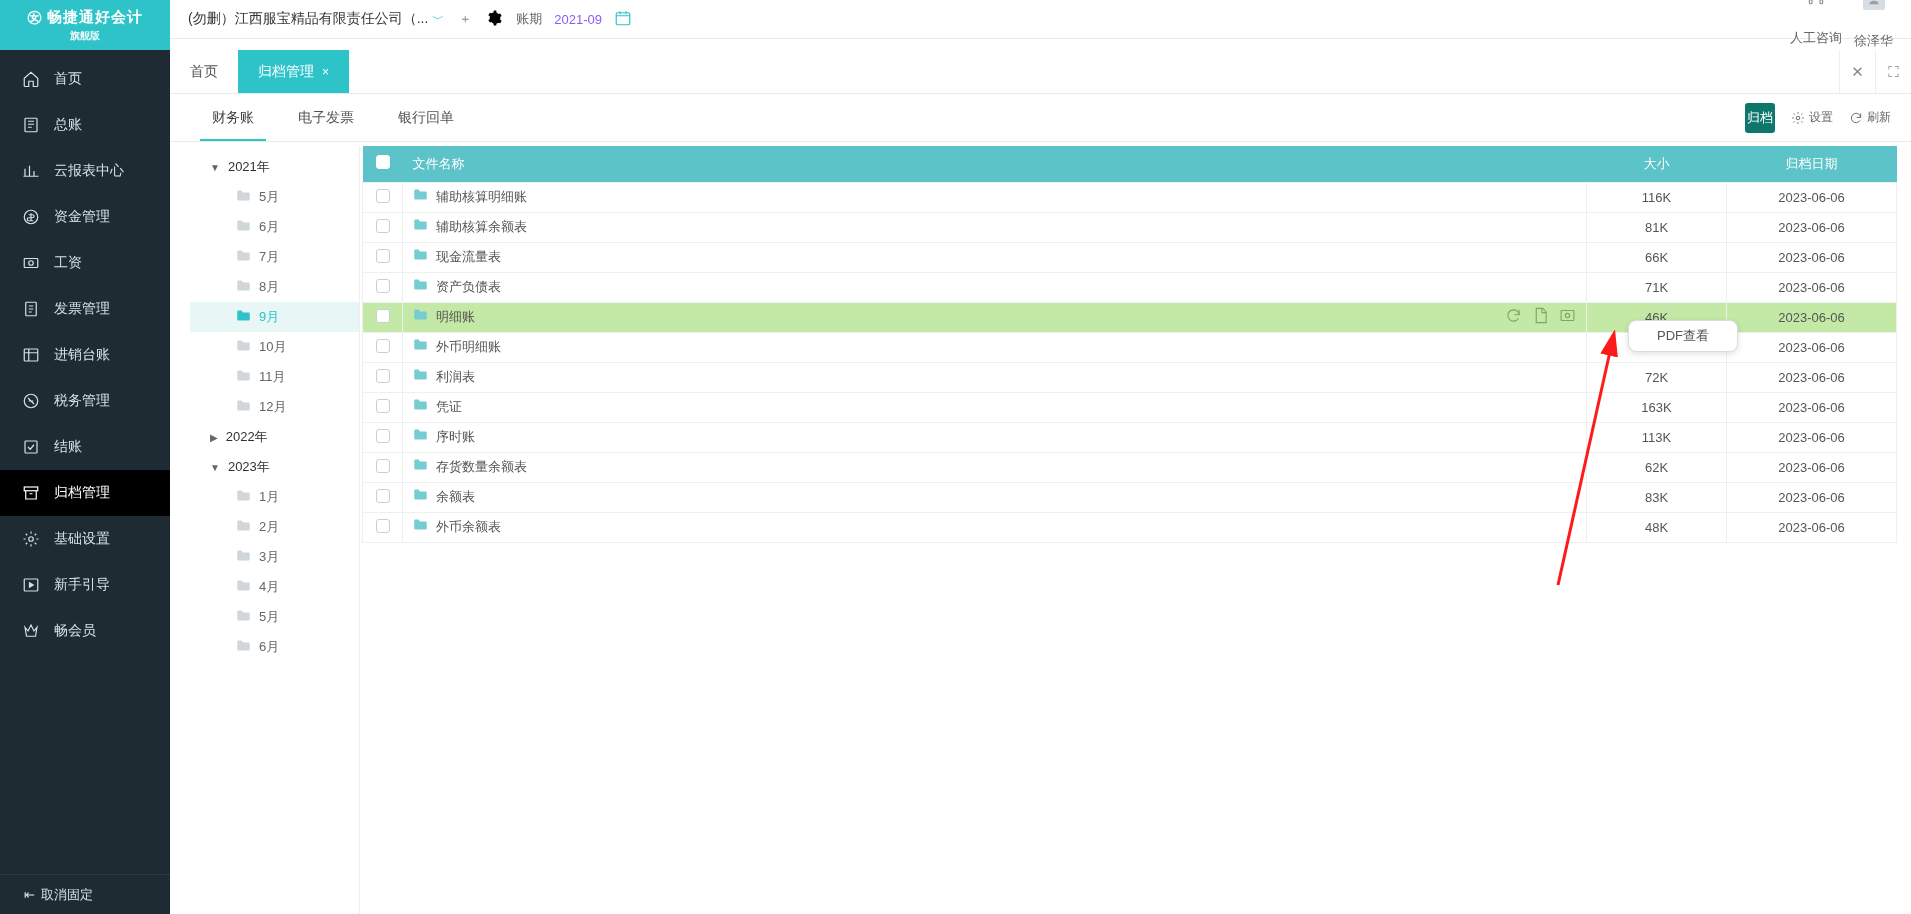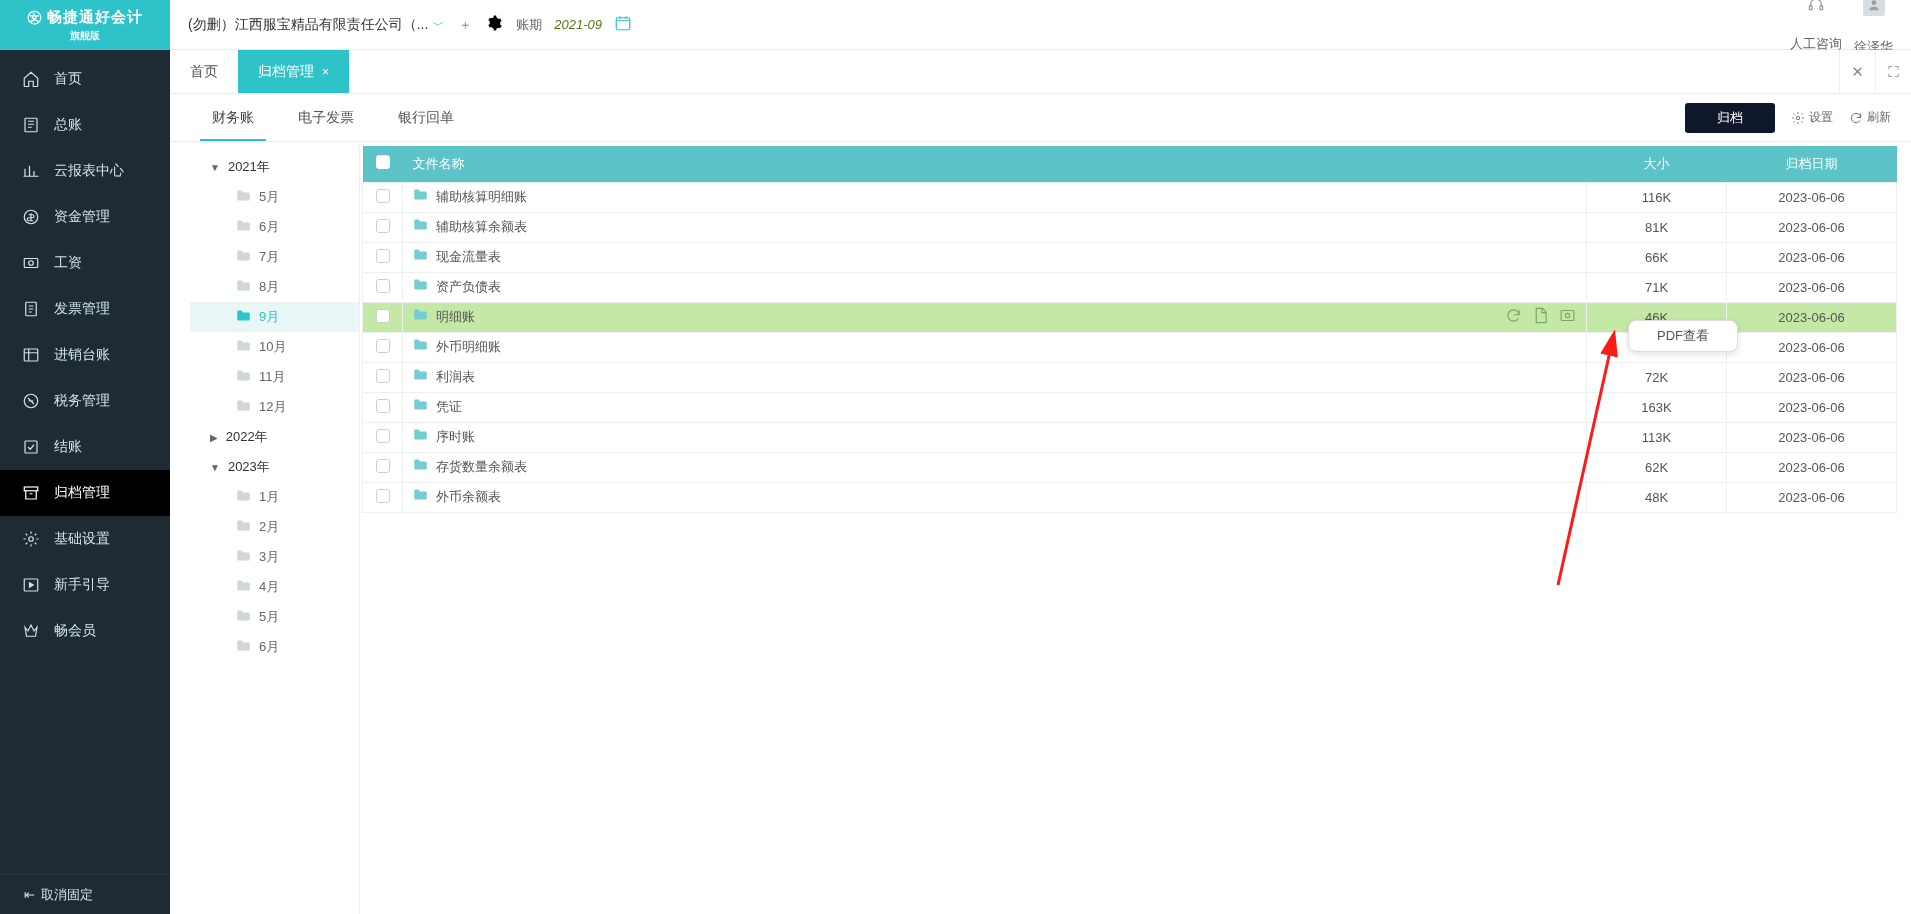--- a/index.html
+++ b/index.html
@@ -11,47 +11,47 @@
   .logo .brand { font-size:15px; letter-spacing:1px; display:flex; align-items:center; gap:4px;}
   .logo .edition { font-size:10px; opacity:.9; margin-top:2px;}
   .nav { flex:1; padding-top:6px; }
   .nav-item { height:46px; display:flex; align-items:center; padding-left:22px; gap:14px; color:#cfe3e9; cursor:pointer; font-size:14px;}
   .nav-item.active { background:#000; color:#fff; }
   .nav-icon { width:18px; height:18px; display:inline-flex; align-items:center; justify-content:center; }
   .nav-icon svg { width:18px; height:18px; stroke:currentColor; fill:none; stroke-width:1.6; }
   .unpin { height:40px; display:flex; align-items:center; gap:6px; padding-left:24px; color:#cfe3e9; font-size:13px; border-top:1px solid #2b3a44; cursor:pointer;}
 
   
-  .header { position:absolute; left:170px; top:0; right:0; height:50px; display:flex; align-items:center; padding:0 18px; border-bottom:1px solid #eaeaea; gap:12px;}
+  .header { position:absolute; left:170px; top:0; right:0; height:39px; display:flex; align-items:center; padding:0 18px; border-bottom:1px solid #eaeaea; gap:12px;}
   .company { color:#333; font-size:14px; }
   .dd { color:#2dc3c9; font-size:12px; margin-left:4px;}
   .hicon { color:#888; width:18px; text-align:center; cursor:pointer; }
   .period-label { color:#666; }
-  .period-val { color:#4d7c0f;font-style:italic; }
+  .period-val { color:#8b5cf6; }
   .cal { color:#2dc3c9; }
   .sp { flex:1; }
   .consult, .user { display:flex; align-items:center; gap:22px; color:#666; cursor:pointer;flex-direction:column;}
   .avatar { width:22px; height:22px; background:#d7dde1; border-radius:2px; display:inline-flex; align-items:center; justify-content:center;}
   .avatar svg{width:14px;height:14px;fill:#96a0a6;}
 
   
   .tabs { position:absolute; left:170px; top:50px; right:0; height:44px; display:flex; align-items:stretch; border-bottom:1px solid #eaeaea; background:#fff;}
   .tab { padding:0 20px; display:flex; align-items:center; font-size:14px; color:#555; cursor:pointer;}
   .tab.active { background:#2dc3c9; color:#fff; }
   .tab .close { margin-left:8px; font-size:12px;}
   .tabs .sp2{flex:1;}
   .sqbtn{width:36px;display:flex;align-items:center;justify-content:center;border-left:1px solid #eee;color:#888;cursor:pointer;font-size:15px;}
 
   
   .subtabs { position:absolute; left:170px; top:94px; right:0; height:48px; display:flex; align-items:center; padding:0 20px; border-bottom:1px solid #eaeaea; gap:4px;}
   .subtab { padding:0 22px; height:100%; display:flex; align-items:center; color:#555; cursor:pointer; font-size:14px; position:relative;}
   .subtab.active { color:#404040; }
   .subtab.active::after { content:""; position:absolute; left:10px; right:10px; bottom:0; height:2px; background:#2dc3c9;}
   .actions { margin-left:auto; display:flex; align-items:center; gap:16px;}
-  .btn-archive { background:#0f172a; color:#fff; padding:6px 32px; border-radius:3px; cursor:pointer; font-size:13px;}
+  .btn-archive { background:#0f766e; color:#fff; padding:6px 2px; border-radius:3px; cursor:pointer; font-size:13px;}
   .link { color:#666; display:flex; align-items:center; gap:4px; cursor:pointer; font-size:12px;}
   .link svg{width:14px;height:14px;stroke:#666;fill:none;stroke-width:1.6;}
 
   
   .tree { position:absolute; left:190px; top:146px; width:170px; bottom:0; border-right:1px solid #eee; overflow:auto; padding-top:6px;}
   .tree-year{ height:30px; display:flex; align-items:center; gap:8px; padding-left:20px; cursor:pointer; color:#333; font-size:13px;}
   .tri{ font-size:10px; color:#666;}
   .tree-month{ height:30px; display:flex; align-items:center; gap:8px; padding-left:46px; cursor:pointer; color:#666; font-size:13px;}
   .fld{ color:#d0d6da; }
   .tree-month.sel{ background:#e8f6f6; color:#2dc3c9;}
@@ -573,20 +573,35 @@
           <td class="center">2023-06-06</td>
         </tr>
         <tr>
           <td class="center"><span class="chk"></span></td>
           <td class="col-name">
             <div class="name-inner">
               <span class="fcell">
                 <span class="ficn"><svg viewBox="0 0 24 20">
                     <path d="M2 4a2 2 0 0 1 2-2h5l2 3h9a2 2 0 0 1 2 2v9a2 2 0 0 1-2 2H4a2 2 0 0 1-2-2z"></path>
                   </svg></span>
+                <span>余额表</span>
+              </span>
+            </div>
+          </td>
+          <td class="center">83K</td>
+          <td class="center">2023-06-06</td>
+        </tr>
+        <tr>
+          <td class="center"><span class="chk"></span></td>
+          <td class="col-name">
+            <div class="name-inner">
+              <span class="fcell">
+                <span class="ficn"><svg viewBox="0 0 24 20">
+                    <path d="M2 4a2 2 0 0 1 2-2h5l2 3h9a2 2 0 0 1 2 2v9a2 2 0 0 1-2 2H4a2 2 0 0 1-2-2z"></path>
+                  </svg></span>
                 <span>外币余额表</span>
               </span>
             </div>
           </td>
           <td class="center">48K</td>
           <td class="center">2023-06-06</td>
         </tr>
       </tbody>
   </table>
 </div>

